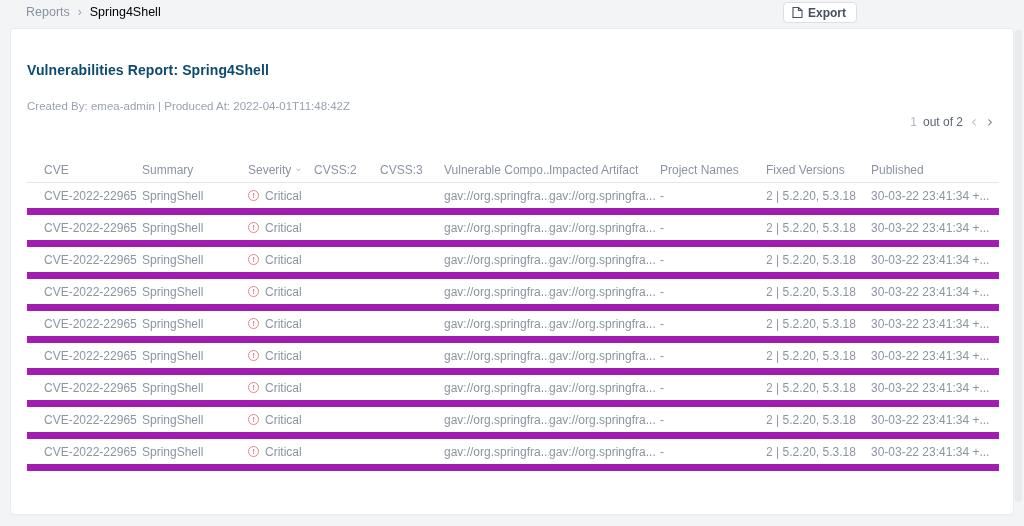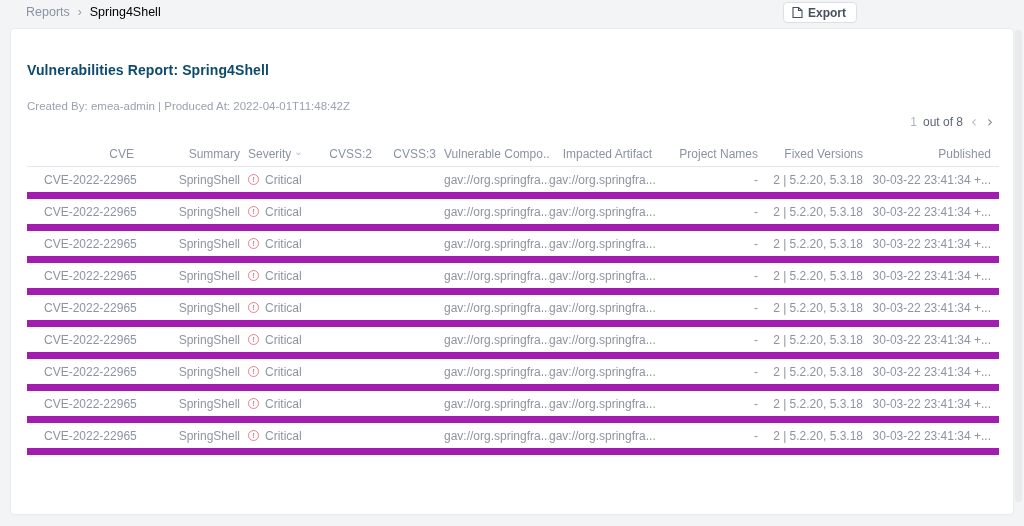--- a/index.html
+++ b/index.html
@@ -55,23 +55,22 @@
   .pagination .of-label { color:#5c6575; }
   .pagination .chev {
     font-size:15px; line-height:12px; padding:0 2px; cursor:pointer;
     font-family:"DejaVu Sans", sans-serif;
   }
   .pagination .chev.prev { color:#b9bfc8; }
   .pagination .chev.next { color:#7c8493; }
 
   
   .table {
-    position:absolute; left:16px; top:112px; width:972px;
+    position:absolute; left:16px; top:128px; width:972px;
     font-size:12px;
-    text-align:right;
   }
   .tr, .thead {
     display:grid;
     grid-template-columns:115px 106px 66px 66px 64px 105px 111px 106px 105px minmax(0,1fr);
     align-items:center;
   }
   .thead { height:26px; border-bottom:1px solid #e4e6ea; color:#8b93a2; }
   .tr { height:32px; border-bottom:7px solid #a21caf; color:#8c94a3; }
   .td, .th { white-space:nowrap; overflow:hidden; text-overflow:clip; padding-right:8px; }
   .col-first { padding-left:17px; }
@@ -113,21 +112,21 @@
     <span>Export</span>
   </div>
 </div>
 
 <div class="card">
   <div class="report-title">Vulnerabilities Report: Spring4Shell</div>
   <div class="report-meta">Created By: emea-admin | Produced At: 2022-04-01T11:48:42Z</div>
 
   <div class="pagination">
     <span class="page-num">1</span>
-    <span class="of-label">out of 8</span>
+    <span class="of-label">out of 2</span>
     <span class="chev prev">‹</span>
     <span class="chev next">›</span>
   </div>
 
   <div class="table">
     <div class="thead">
       <div class="th col-first">CVE</div>
       <div class="th">Summary</div>
       <div class="th th-severity">
         <span>Severity</span>

